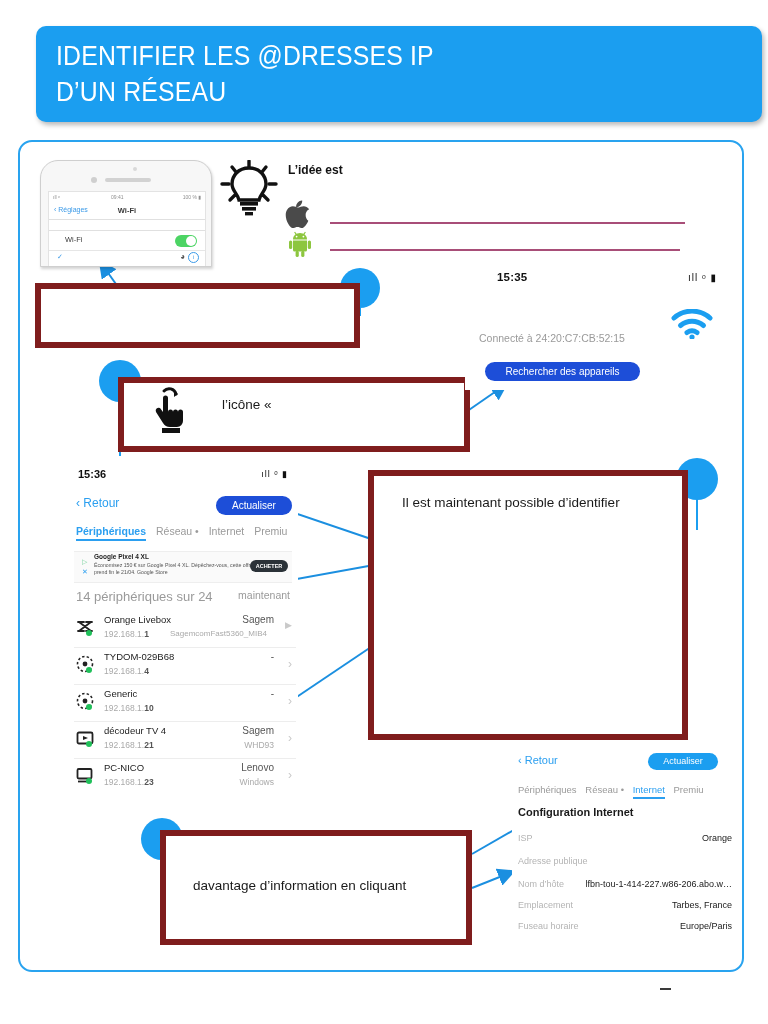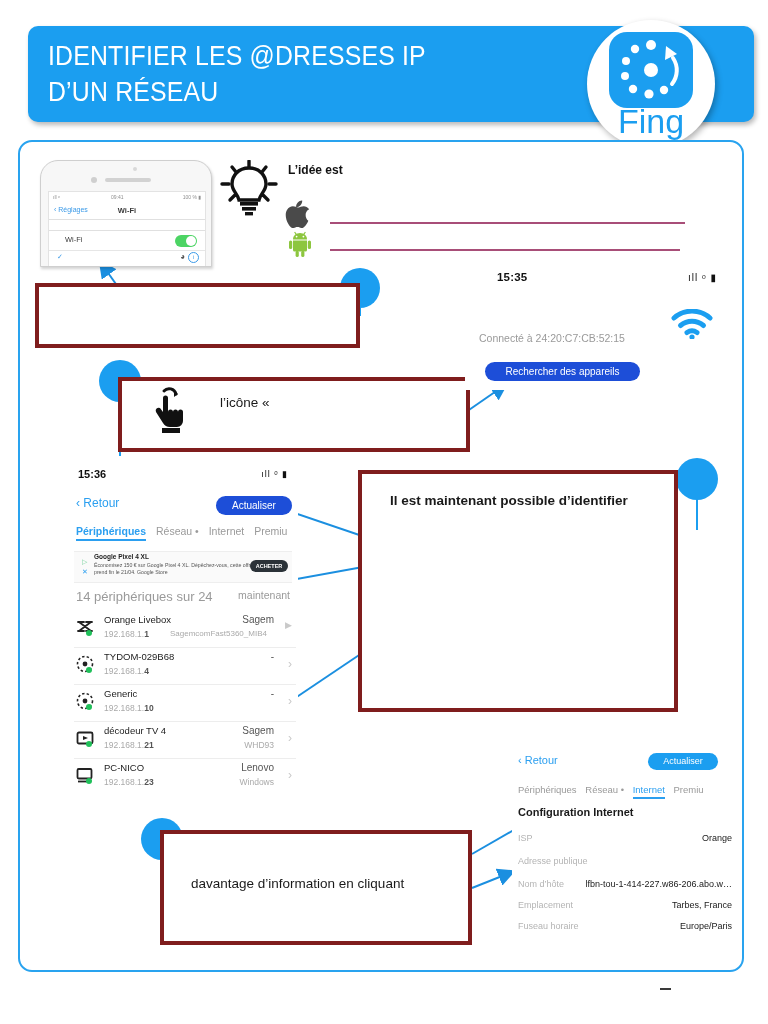--- a/index.html
+++ b/index.html
@@ -8,21 +8,21 @@
     background:#ffffff;
     font-family:"Liberation Sans", sans-serif;
     position:relative;
     overflow:hidden;
     color:#222;
   }
   .page{position:absolute;left:0;top:0;width:768px;height:1024px;}
 
   
   .header{
-    position:absolute;left:28px;top:26px;width:726px;height:96px;
+    position:absolute;left:36px;top:26px;width:726px;height:96px;
     background:#1b9ef0;border-radius:10px;
     box-shadow:2px 3px 5px rgba(0,0,0,.28);
   }
   .header-title{
     position:absolute;left:20px;top:12px;width:540px;
     color:#ffffff;font-size:27px;line-height:36px;font-weight:400;
     letter-spacing:.2px;
     font-family:"Liberation Sans", sans-serif;
     transform:scaleX(.92);transform-origin:left top;
   }
@@ -45,21 +45,21 @@
 
   
   .frame{
     position:absolute;left:18px;top:140px;width:726px;height:832px;
     border:2px solid #29a3ef;border-radius:14px;background:#fff;
     box-sizing:border-box;
   }
 
   
   .callout{
-    position:absolute;border:4px solid #7f1d1d;background:#fff;
+    position:absolute;border:6px solid #7f1d1d;background:#fff;
     box-sizing:border-box;
   }
   .callout-text{
     position:absolute;font-size:13.5px;color:#1a1a1a;line-height:26px;
     font-family:"Liberation Sans", sans-serif;
   }
   .dot{
     position:absolute;border-radius:50%;background:#1b9ef0;
   }
   .dot-stem{position:absolute;background:#1b9ef0;width:2px;}
@@ -167,37 +167,20 @@
 
 <div class="page">
 
   <div class="header">
     <div class="header-title">
       <div>IDENTIFIER LES @DRESSES IP</div>
       <div>D’UN RÉSEAU</div>
     </div>
   </div>
 
-  <div class="fing-badge">
-    <div class="fing-icon">
-      <svg width="84" height="76" viewBox="0 0 84 76">
-        <circle cx="42" cy="38" r="7" fill="#fff"></circle>
-        <circle cx="42" cy="13" r="5" fill="#fff"></circle>
-        <circle cx="26" cy="17" r="4.2" fill="#fff"></circle>
-        <circle cx="17" cy="29" r="4" fill="#fff"></circle>
-        <circle cx="16" cy="44" r="4" fill="#fff"></circle>
-        <circle cx="24" cy="57" r="4.2" fill="#fff"></circle>
-        <circle cx="40" cy="62" r="4.6" fill="#fff"></circle>
-        <circle cx="55" cy="58" r="4.2" fill="#fff"></circle>
-        <path d="M63 52 A22 22 0 0 0 64 26" stroke="#fff" stroke-width="4" fill="none" stroke-linecap="round"></path>
-        <path d="M57 14 L68 22 L56 28 Z" fill="#fff"></path>
-      </svg>
-    </div>
-    <div class="fing-label">Fing</div>
-  </div>
 
   <div class="frame"></div>
 
   <svg class="arrow-svg">
     <defs>
       <marker id="ah" markerWidth="9" markerHeight="9" refX="7" refY="4.5" orient="auto">
         <path d="M0,0 L9,4.5 L0,9 z" fill="#1b8fe0"></path>
       </marker>
     </defs>
 
@@ -313,21 +296,21 @@
         <path d="M16 23.5 A9 9 0 0 1 26 23.5" stroke="#1b9ef0" stroke-width="5" fill="none" stroke-linecap="round"></path>
         <circle cx="21" cy="28" r="2.6" fill="#1b9ef0"></circle>
       </svg>
     </span>
     <span class="shot-muted" style="left:14px;top:67px;">Connecté à 24:20:C7:CB:52:15</span>
     <span class="pill" style="left:20px;top:97px;width:155px;">Rechercher des appareils</span>
   </div>
   <div class="dot" style="left:676px;top:458px;width:42px;height:42px;"></div>
   <div class="dot-stem" style="left:696px;top:494px;height:36px;"></div>
 
-  <div class="callout" style="left:358px;top:470px;width:320px;height:242px;font-weight:bold;">
+  <div class="callout" style="left:368px;top:470px;width:320px;height:270px;">
     <span class="callout-text" style="left:28px;top:14px;">Il est maintenant possible d’identifier</span>
   </div>
 
   <div class="dl">
     <span class="dl-time">15:36</span>
     <span class="dl-stat">ıll ᵒ ▮</span>
 
     <span class="dl-back">‹&nbsp;<span>Retour</span></span>
     <span class="pill dl-refresh">Actualiser</span>
 

